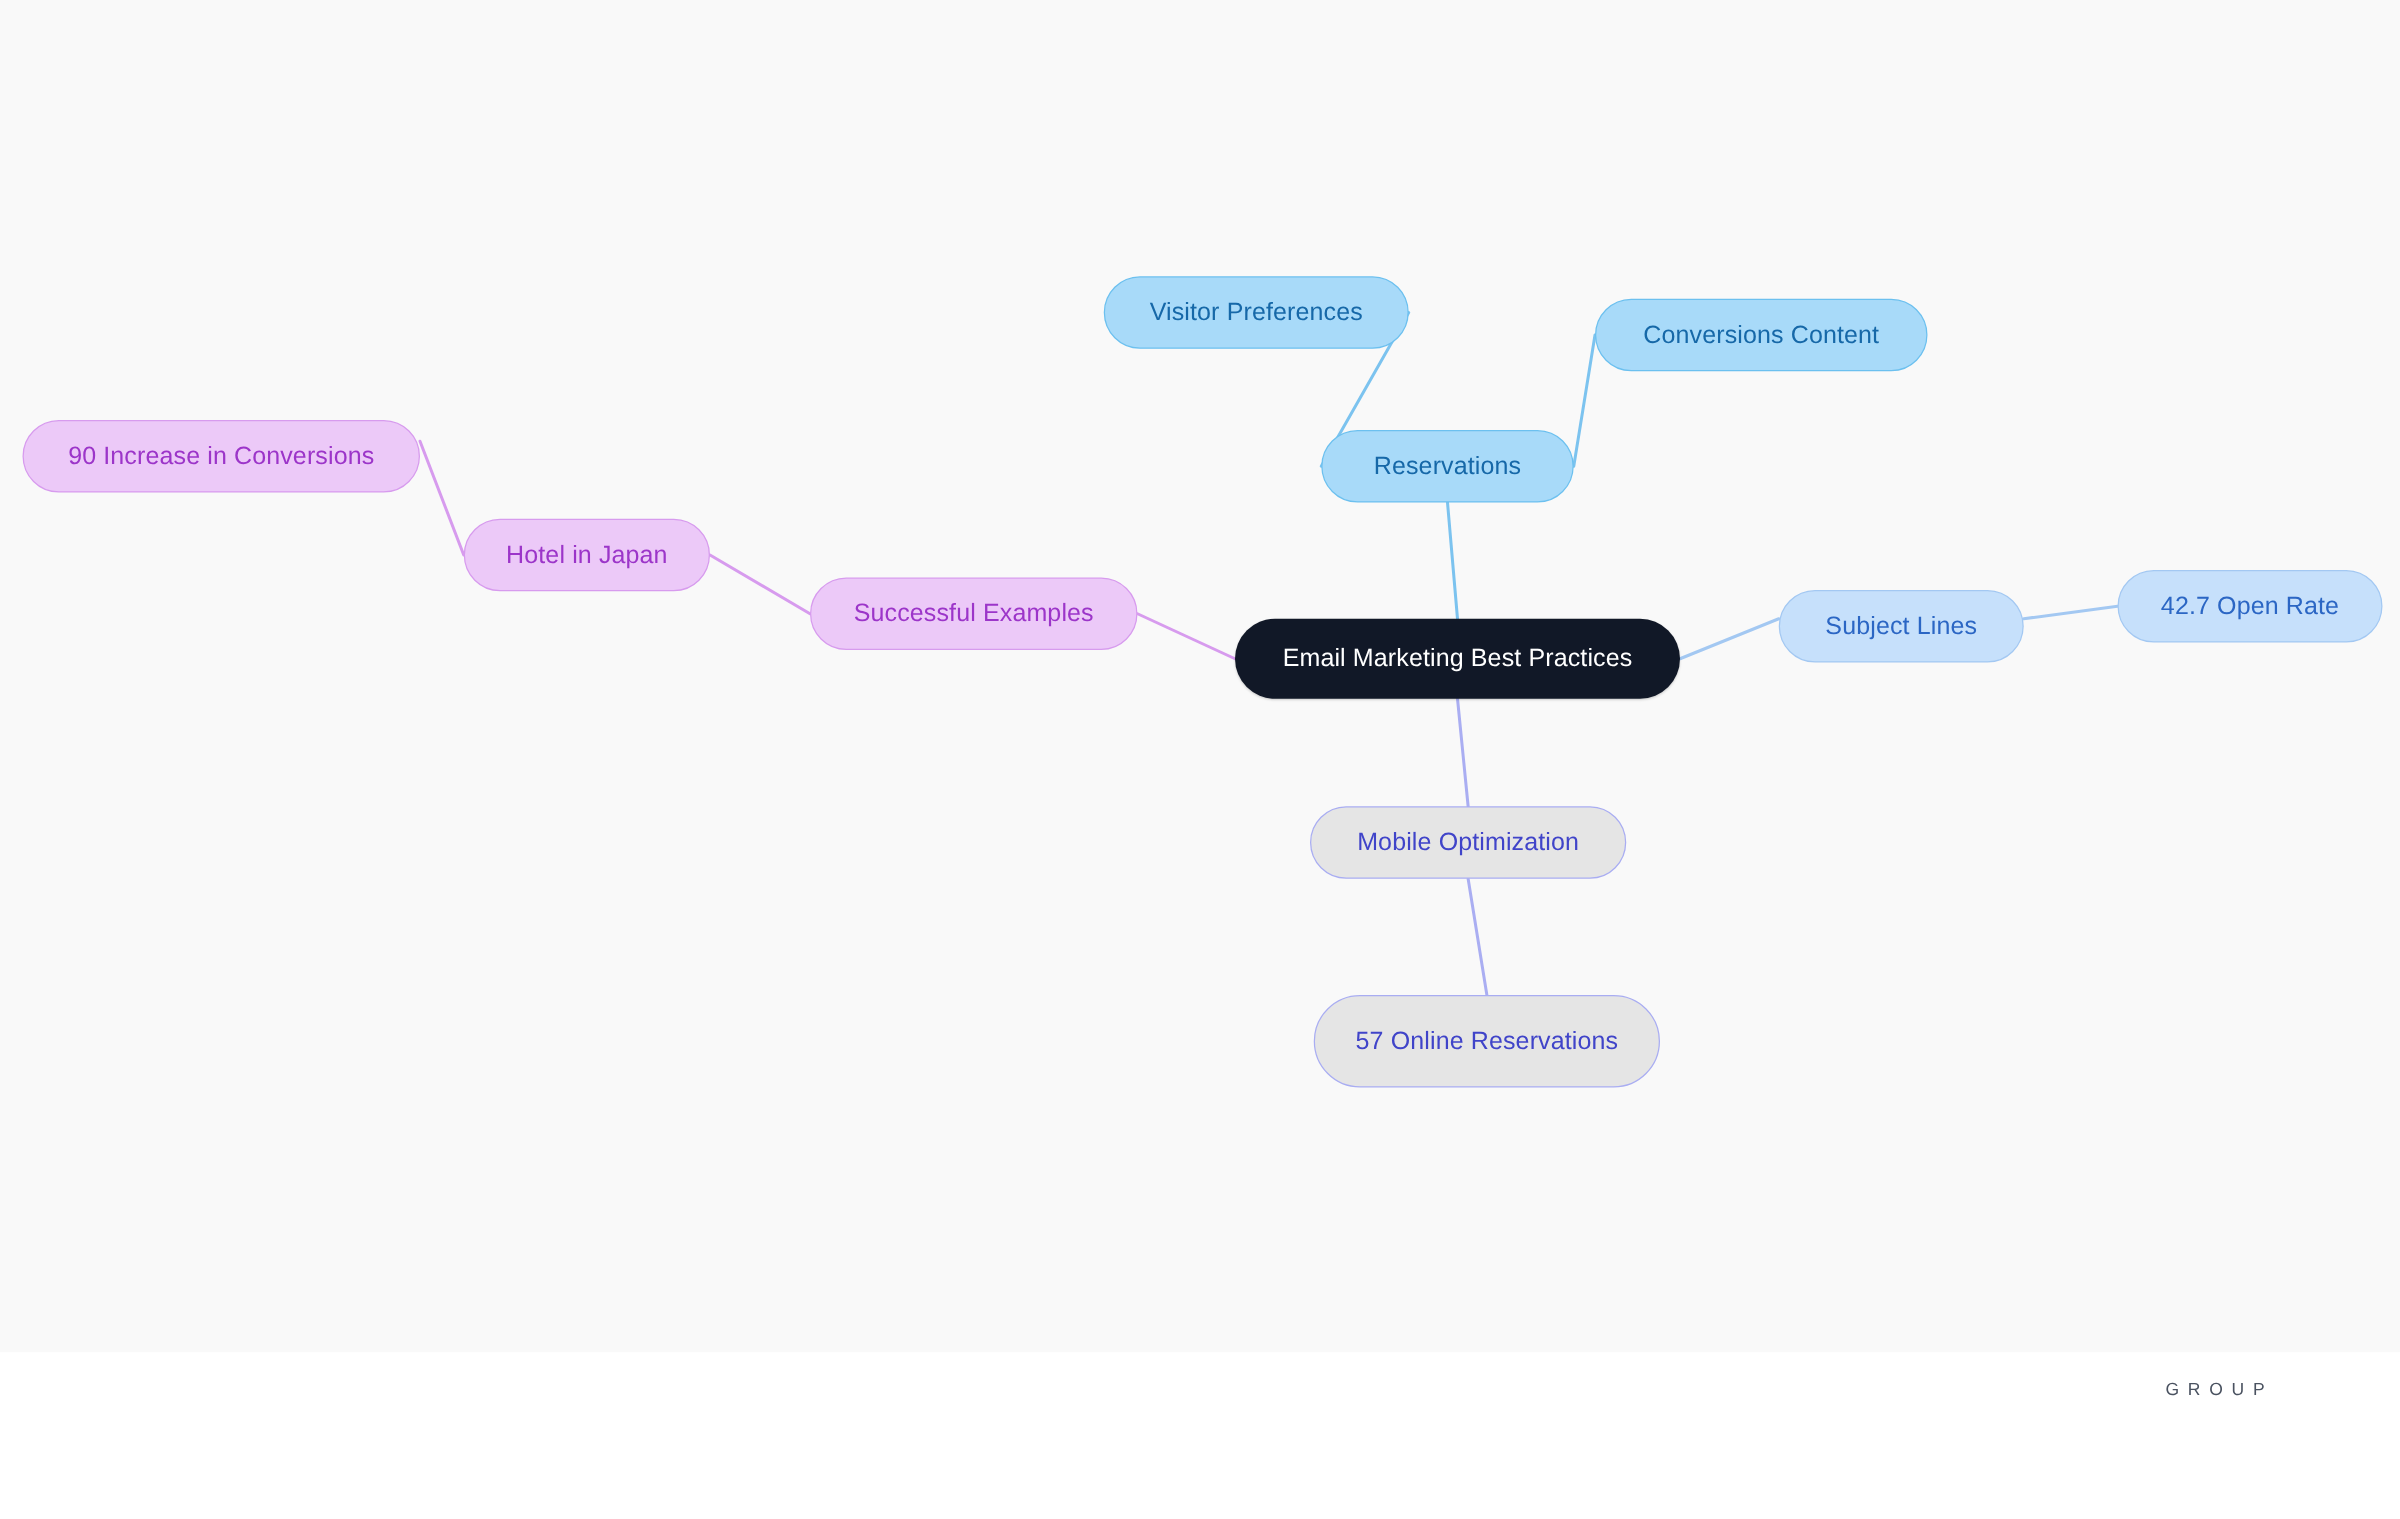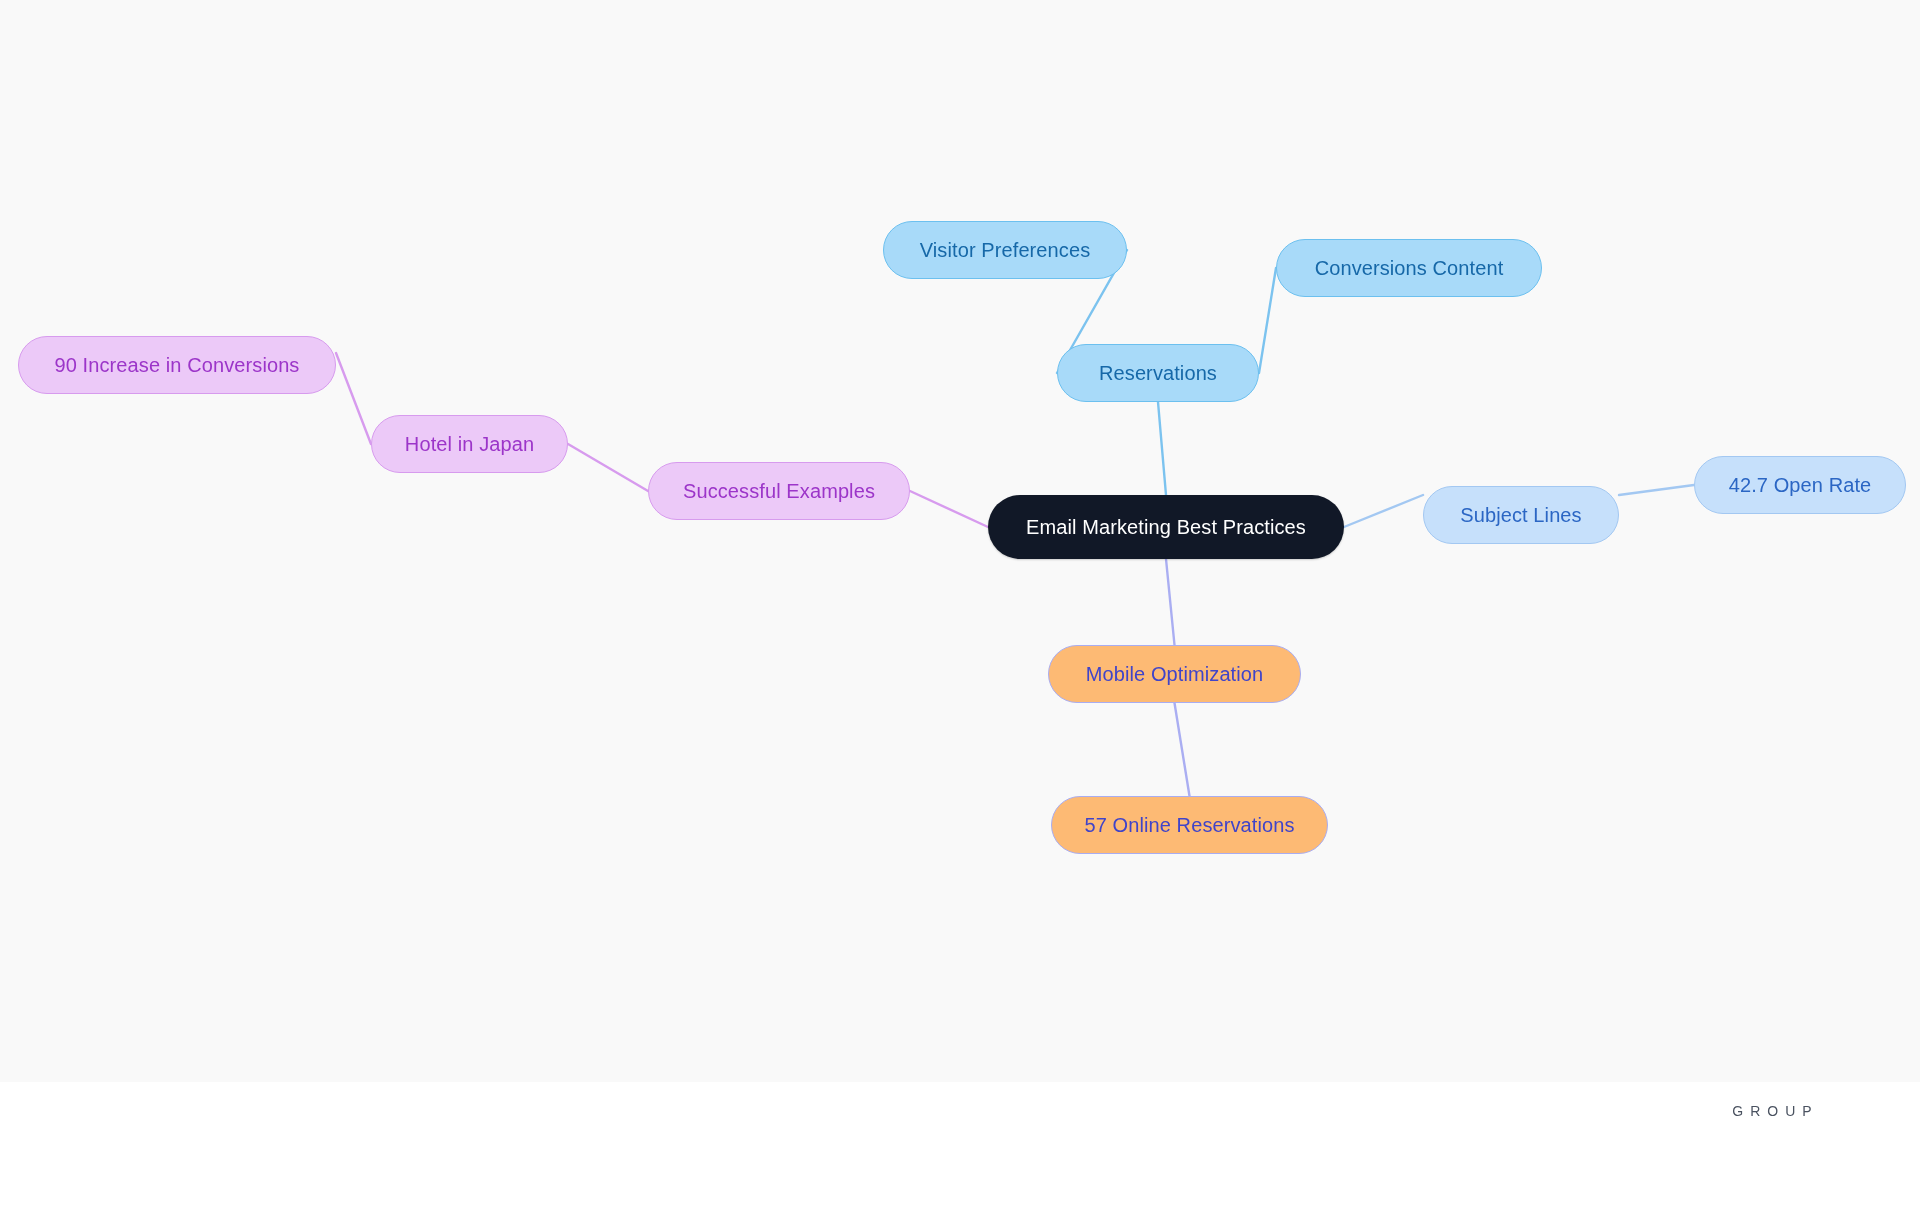--- a/index.html
+++ b/index.html
@@ -57,21 +57,21 @@
     color: #1668a8;
     font-size: 20px;
   }
   .node-blue-soft {
     background: #c6e0fb;
     border: 1.6px solid #a3c8f2;
     color: #2b66c4;
     font-size: 20px;
   }
   .node-lavender {
-    background: #fdba74;
+    background: #e5e5e5;
     border: 1.6px solid #a9adf2;
     color: #4044c9;
     font-size: 20px;
   }
   .node-pink {
     background: #ecc9f8;
     border: 1.6px solid #d79bee;
     color: #9c35c9;
     font-size: 20px;
   }
@@ -131,30 +131,30 @@
         </div>
         <div class="node node-blue-strong" style="left: 1057px; top: 344px; width: 202px; height: 58px;">
           <span>Reservations</span>
         </div>
         <div class="node node-blue-strong" style="left: 883px; top: 221px; width: 244px; height: 58px;">
           <span>Visitor Preferences</span>
         </div>
         <div class="node node-blue-strong" style="left: 1276px; top: 239px; width: 266px; height: 58px;">
           <span>Conversions Content</span>
         </div>
-        <div class="node node-blue-soft" style="left: 1423px; top: 486px; width: 196px; height: 58px;">
+        <div class="node node-blue-soft" style="left: 1423px; top: 472px; width: 196px; height: 58px;">
           <span>Subject Lines</span>
         </div>
         <div class="node node-blue-soft" style="left: 1694px; top: 456px; width: 212px; height: 58px;">
           <span>42.7 Open Rate</span>
         </div>
         <div class="node node-lavender" style="left: 1048px; top: 645px; width: 253px; height: 58px;">
           <span>Mobile Optimization</span>
         </div>
-        <div class="node node-lavender" style="left: 1051px; top: 796px; width: 277px; height: 58px;">
+        <div class="node node-lavender" style="left: 1051px; top: 796px; width: 277px; height: 74px;">
           <span>57 Online Reservations</span>
         </div>
         <div class="node node-pink" style="left: 648px; top: 462px; width: 262px; height: 58px;">
           <span>Successful Examples</span>
         </div>
         <div class="node node-pink" style="left: 371px; top: 415px; width: 197px; height: 58px;">
           <span>Hotel in Japan</span>
         </div>
         <div class="node node-pink" style="left: 18px; top: 336px; width: 318px; height: 58px;">
           <span>90 Increase in Conversions</span>

